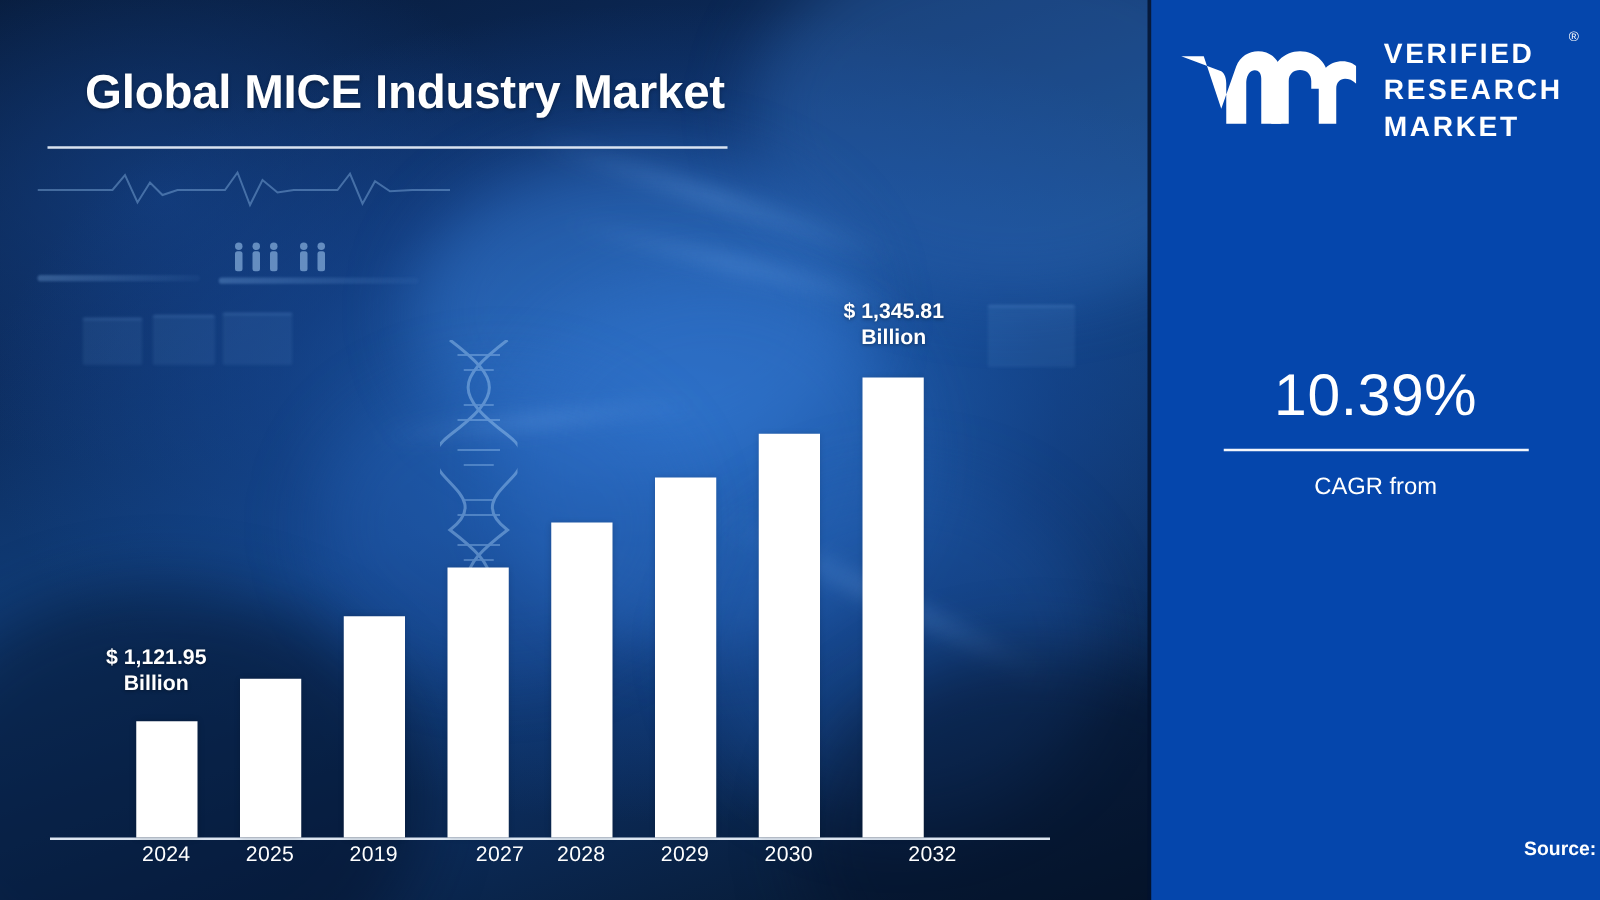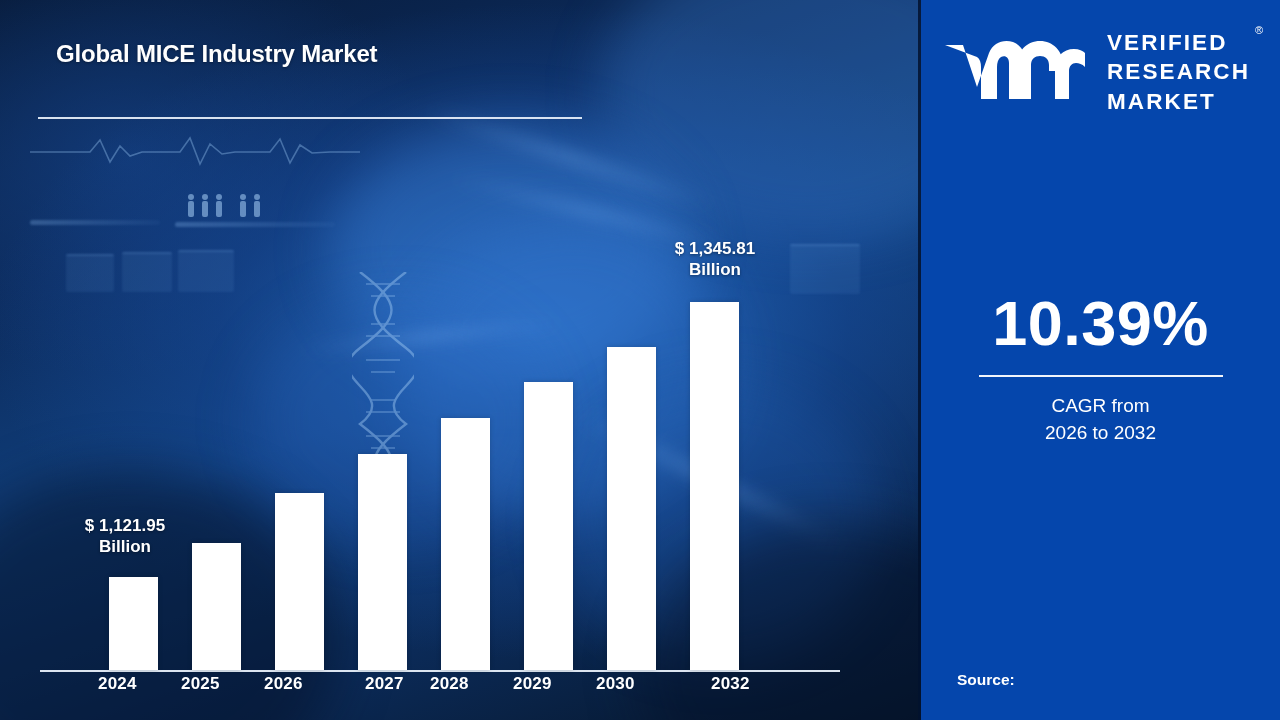--- a/index.html
+++ b/index.html
@@ -79,22 +79,22 @@
   }
   #bar-ghost-1 { left: 30px; top: 220px; width: 130px; }
   #bar-ghost-2 { left: 175px; top: 222px; width: 160px; }
 
   
   #dna-helix { left: 352px; top: 272px; width: 62px; height: 230px; opacity: 0.42; }
 
   
   #title-block { position: absolute; left: 52px; top: 36px; width: 560px; }
   #page-title {
-    margin: 4px;
-    font-size: 24px;
+    margin: 16px;
+    font-size: 38px;
     font-weight: bold;
     color: #ffffff;
     letter-spacing: -0.2px;
     line-height: 1.18;
     text-shadow: 0 1px 3px rgba(0,0,0,0.35);
   }
   #title-rule {
     position: absolute;
     left: 38px; top: 117px;
     width: 544px; height: 2px;
@@ -119,23 +119,23 @@
     position: absolute;
     bottom: 50px;
     width: 49px;
     background: #ffffff;
     box-shadow: 0 0 5px rgba(0,0,0,0.18);
   }
   .x-label {
     position: absolute;
     top: 674px;
     width: 70px;
-    text-align: left;
+    text-align: center;
     font-size: 17px;
-    font-weight: bold;
+    font-weight: normal;
     color: #ffffff;
     letter-spacing: 0.2px;
   }
   .bar-value {
     position: absolute;
     width: 170px;
     text-align: center;
     font-size: 17px;
     font-weight: bold;
     color: #ffffff;
@@ -186,22 +186,22 @@
     font-weight: normal;
   }
 
   #cagr-block {
     position: absolute;
     left: 0; top: 292px;
     width: 359px;
     text-align: center;
   }
   #cagr-value {
-    font-size: 63px;
-    font-weight: 700;
+    font-size: 47px;
+    font-weight: 400;
     color: #ffffff;
     letter-spacing: 0.5px;
     line-height: 1;
   }
   #cagr-rule {
     width: 244px; height: 2px;
     background: #ffffff;
     margin: 20px auto 16px;
     opacity: 0.95;
   }
@@ -213,20 +213,21 @@
   #cagr-caption .line { display: block; }
 
   #source-block {
     position: absolute;
     left: 36px; bottom: 28px;
     width: 320px;
     color: #ffffff;
     font-size: 15.5px;
     font-weight: bold;
     line-height: 1.52;
+    text-align: right;
   }
   #source-block .line { display: block; }
 </style>
 </head>
 <body>
 
 <div id="infographic">
 
   <div id="left-panel">
 
@@ -303,21 +304,21 @@
       <div class="bar" style="left:192px; height:127px;"></div>
       <div class="bar" style="left:275px; height:177px;"></div>
       <div class="bar" style="left:358px; height:216px;"></div>
       <div class="bar" style="left:441px; height:252px;"></div>
       <div class="bar" style="left:524px; height:288px;"></div>
       <div class="bar" style="left:607px; height:323px;"></div>
       <div class="bar" style="left:690px; height:368px;"></div>
 
       <div class="x-label" style="left:98px;">2024</div>
       <div class="x-label" style="left:181px;">2025</div>
-      <div class="x-label" style="left:264px;">2026</div>
+      <div class="x-label" style="left:264px;">2019</div>
       <div class="x-label" style="left:365px;">2027</div>
       <div class="x-label" style="left:430px;">2028</div>
       <div class="x-label" style="left:513px;">2029</div>
       <div class="x-label" style="left:596px;">2030</div>
       <div class="x-label" style="left:711px;">2032</div>
 
       <div class="bar-value" id="bar-value-first">
         <span>$ 1,121.95</span><br>
         <span>Billion</span>
       </div>
@@ -349,21 +350,20 @@
         <span class="line">MARKET</span>
         <span id="logo-reg">®</span>
       </div>
     </div>
 
     <div id="cagr-block">
       <div id="cagr-value">10.39%</div>
       <div id="cagr-rule"></div>
       <div id="cagr-caption">
         <span class="line">CAGR from</span>
-        <span class="line">2026 to 2032</span>
       </div>
     </div>
 
     <div id="source-block">
       <span class="line">Source:</span>
     </div>
   </div>
 </div>
 
 </body></html>

